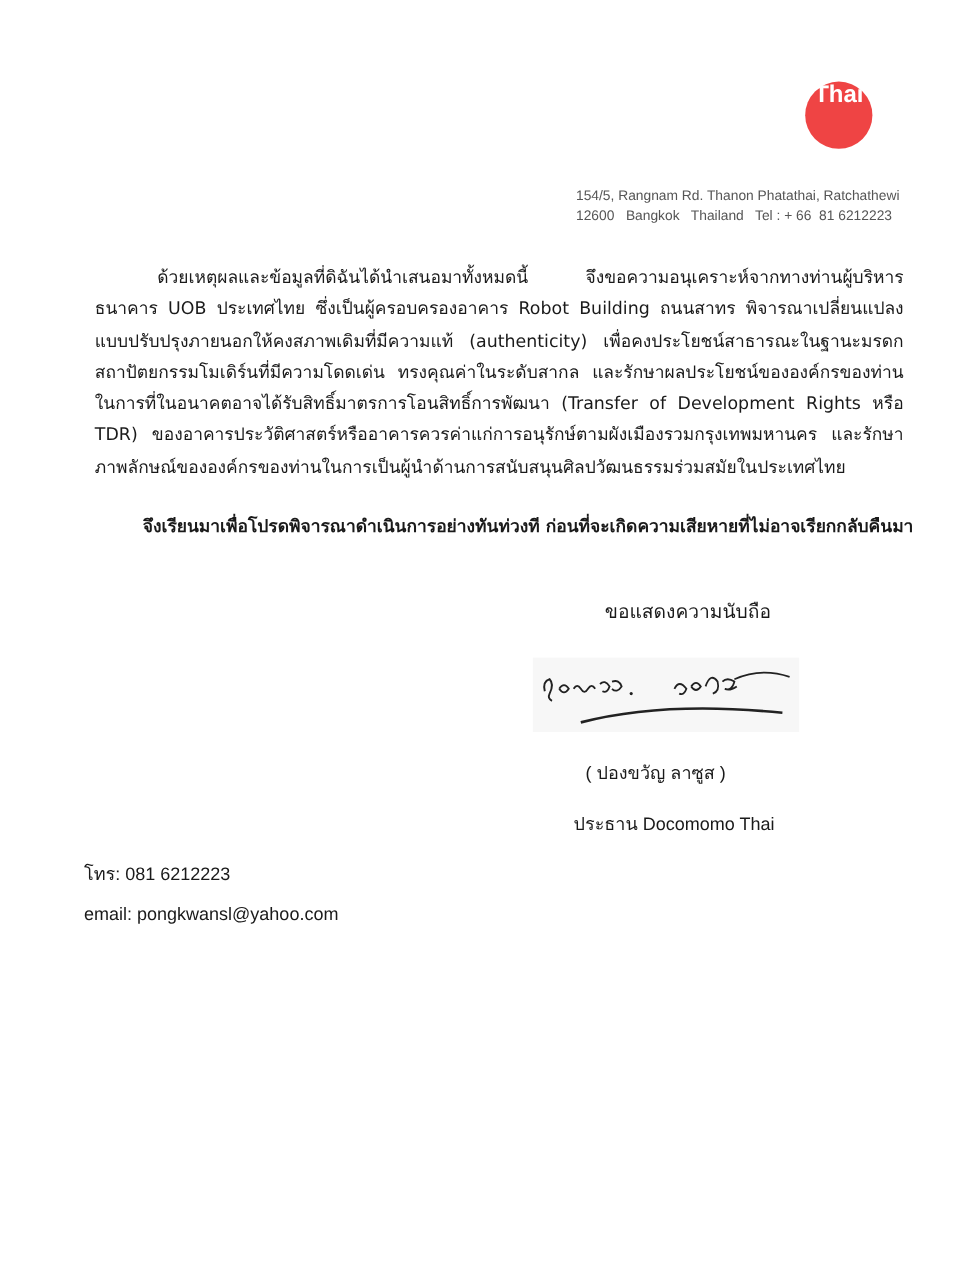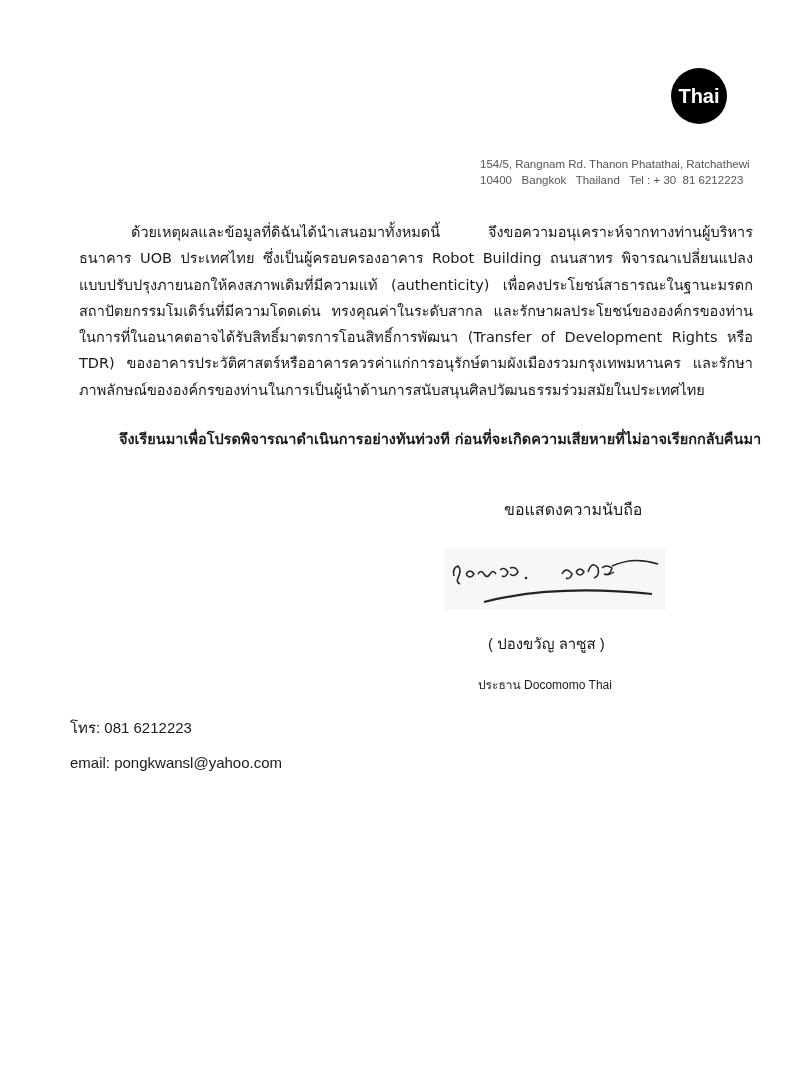--- a/index.html
+++ b/index.html
@@ -22,27 +22,26 @@
       width: 300px;
       height: 130px;
     }
     .logo-badge {
       position: absolute;
       left: 191px;
       top: 8px;
       width: 56px;
       height: 56px;
       border-radius: 50%;
-      background: #000000;
+      background: #ef4444;
       color: #ffffff;
       font-family: "Liberation Sans", sans-serif;
       font-weight: bold;
       font-size: 20px;
       display: flex;
-      align-items: center;
       justify-content: center;
     }
     .logo-word {
       position: absolute;
       left: 12px;
       top: 44px;
       font-family: "DejaVu Sans", sans-serif;
       font-weight: bold;
       font-size: 34px;
       letter-spacing: 0.5px;
@@ -137,41 +136,41 @@
       left: 488px;
       top: 632px;
       font-family: "Liberation Sans", sans-serif;
       font-size: 15px;
     }
     .signer-title {
       position: absolute;
       left: 478px;
       top: 675px;
       font-family: "Liberation Sans", sans-serif;
-      font-size: 12px;
+      font-size: 15px;
     }
     .contact {
       position: absolute;
       left: 70px;
       font-family: "Liberation Sans", sans-serif;
       font-size: 15px;
       color: #1a1a1a;
     }
     .contact.phone { top: 716px; }
     .contact.email { top: 754px; }
   </style>
 </head>
 <body>
 
 <div class="letterhead">
   <div class="logo-badge">
     <span>Thai</span>
   </div>
   <div class="address"><span>154/5, Rangnam Rd. Thanon Phatathai, Ratchathewi</span>
-<span>10400   Bangkok   Thailand   Tel : + 30  81 6212223</span></div>
+<span>12600   Bangkok   Thailand   Tel : + 66  81 6212223</span></div>
 </div>
 
 <div class="body-text">
   <p>ด้วยเหตุผลและข้อมูลที่ดิฉันได้นำเสนอมาทั้งหมดนี้  จึงขอความอนุเคราะห์จากทางท่านผู้บริหารธนาคาร UOB ประเทศไทย ซึ่งเป็นผู้ครอบครองอาคาร Robot Building ถนนสาทร พิจารณาเปลี่ยนแปลงแบบปรับปรุงภายนอกให้คงสภาพเดิมที่มีความแท้  (authenticity)  เพื่อคงประโยชน์สาธารณะในฐานะมรดกสถาปัตยกรรมโมเดิร์นที่มีความโดดเด่น  ทรงคุณค่าในระดับสากล  และรักษาผลประโยชน์ขององค์กรของท่านในการที่ในอนาคตอาจได้รับสิทธิ์มาตรการโอนสิทธิ์การพัฒนา (Transfer of Development Rights หรือ TDR) ของอาคารประวัติศาสตร์หรืออาคารควรค่าแก่การอนุรักษ์ตามผังเมืองรวมกรุงเทพมหานคร และรักษาภาพลักษณ์ขององค์กรของท่านในการเป็นผู้นำด้านการสนับสนุนศิลปวัฒนธรรมร่วมสมัยในประเทศไทย</p>
 </div>
 
 <div class="para2">
   <p>จึงเรียนมาเพื่อโปรดพิจารณาดำเนินการอย่างทันท่วงที  ก่อนที่จะเกิดความเสียหายที่ไม่อาจเรียกกลับคืนมา</p>
 </div>
 

